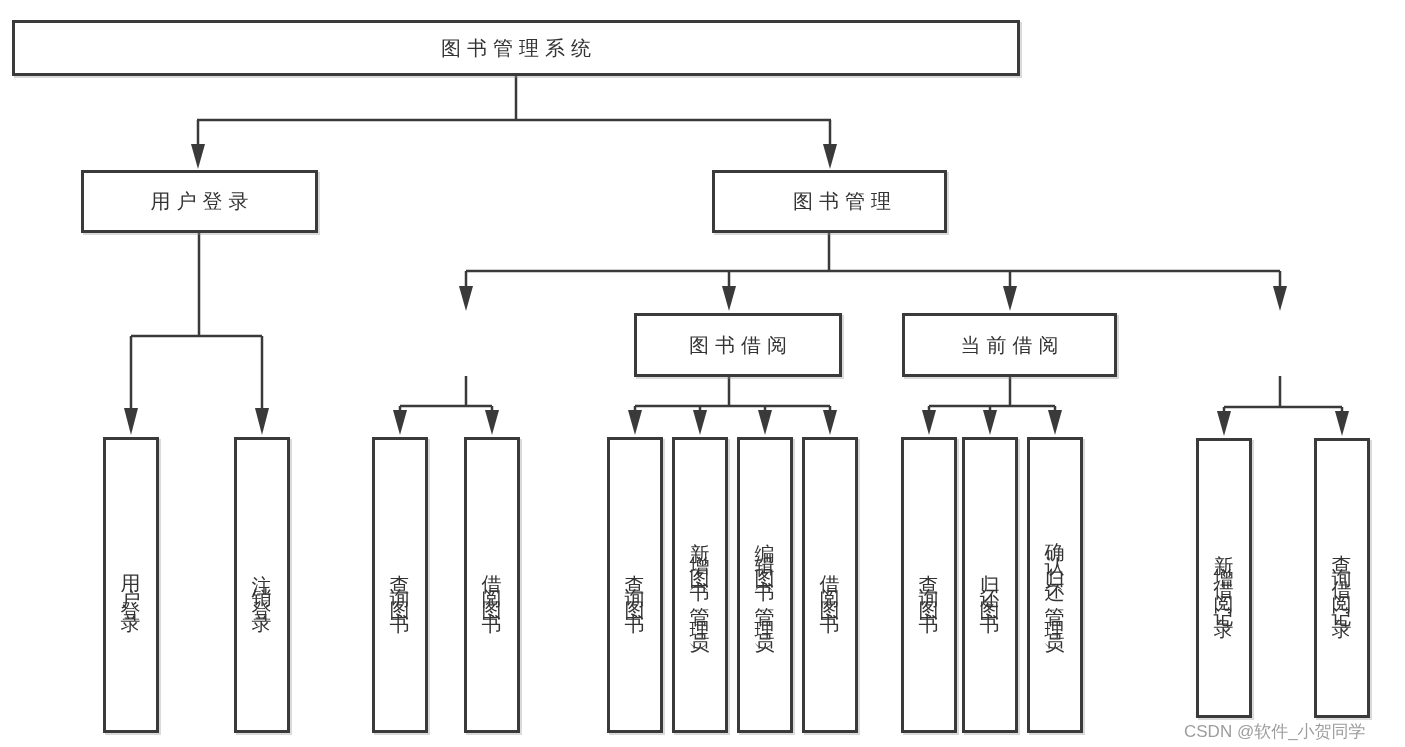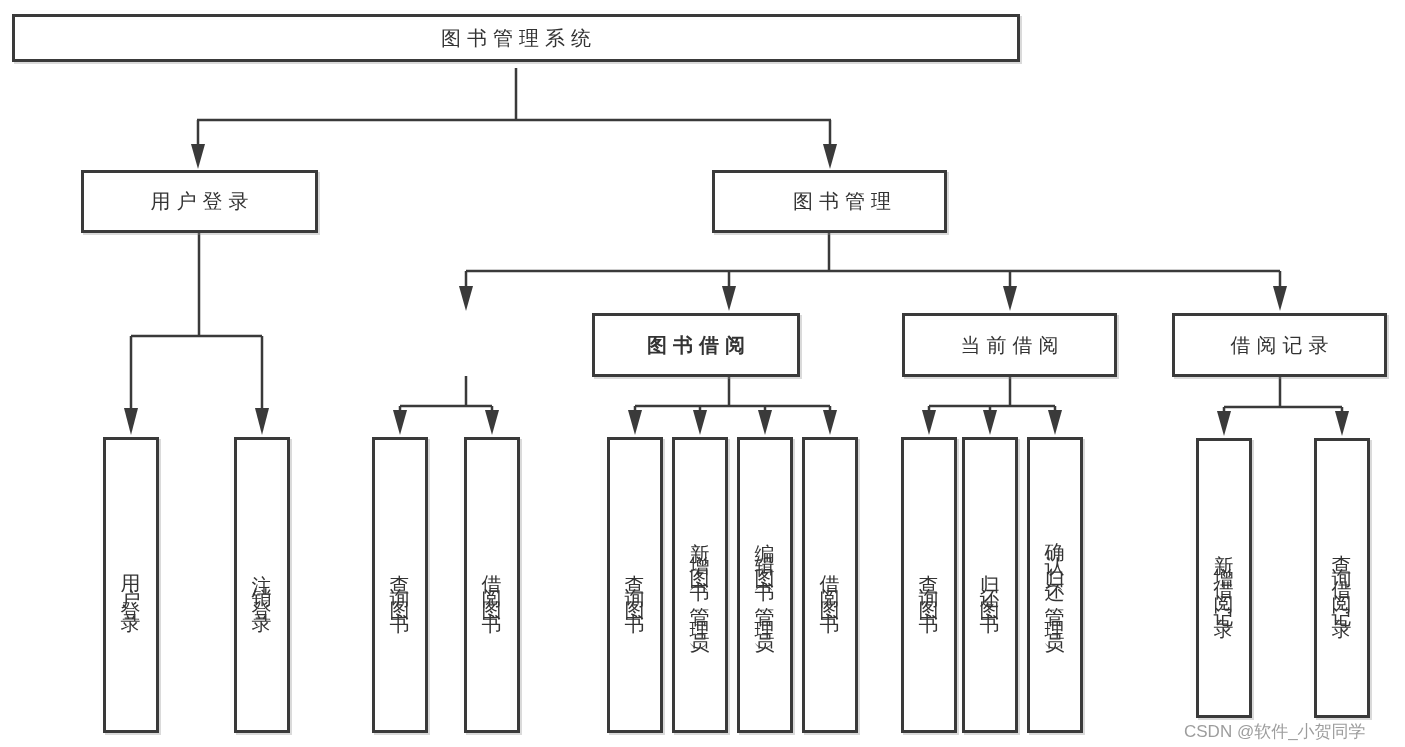--- a/index.html
+++ b/index.html
@@ -28,27 +28,27 @@
     display: flex;
     align-items: center;
     justify-content: center;
     color: #333333;
     font-size: 20px;
     letter-spacing: 6px;
     text-indent: 6px;
     white-space: nowrap;
   }
 
-  .box-root   { left: 12px;   top: 14px;  width: 1008px; height: 48px; }
+  .box-root   { left: 12px;   top: 20px;  width: 1008px; height: 56px; }
 
   .box-l2-a   { left: 81px;   top: 170px; width: 237px;  height: 63px; }
   .box-l2-b   { left: 712px;  top: 170px; width: 235px;  height: 63px; padding-left: 25px; }
 
   .box-l3-a   { left: 362px;  top: 313px; width: 208px;  height: 64px; }
-  .box-l3-b   { left: 592px;  top: 313px; width: 208px;  height: 64px; font-weight: bold; }
+  .box-l3-b   { left: 634px;  top: 313px; width: 208px;  height: 64px; }
   .box-l3-c   { left: 902px;  top: 313px; width: 215px;  height: 64px; }
   .box-l3-d   { left: 1172px; top: 313px; width: 215px;  height: 64px; }
 
   .leaf {
     position: absolute;
     top: 437px;
     width: 56px;
     height: 296px;
     background: #ffffff;
     border: 3px solid #3a3a3a;
@@ -146,21 +146,20 @@
     </g>
   </svg>
 
   <div class="box box-root">图书管理系统</div>
 
   <div class="box box-l2-a">用户登录</div>
   <div class="box box-l2-b">图书管理</div>
 
   <div class="box box-l3-b">图书借阅</div>
   <div class="box box-l3-c">当前借阅</div>
-  <div class="box box-l3-d">借阅记录</div>
 
   <div class="leaf leaf-1">
     <span class="vtext">用户登录</span>
   </div>
   <div class="leaf leaf-2">
     <span class="vtext">注销登录</span>
   </div>
   <div class="leaf leaf-3">
     <span class="vtext">查询图书</span>
   </div>

